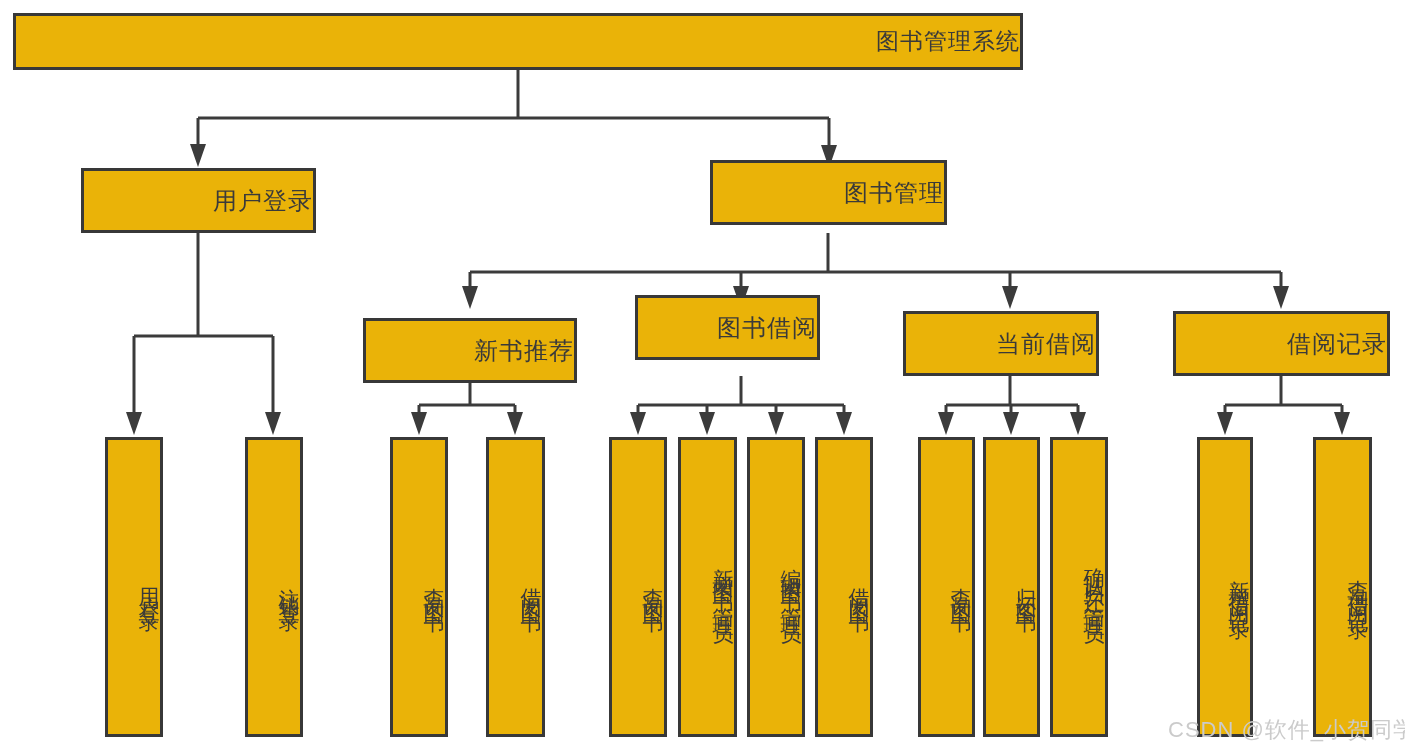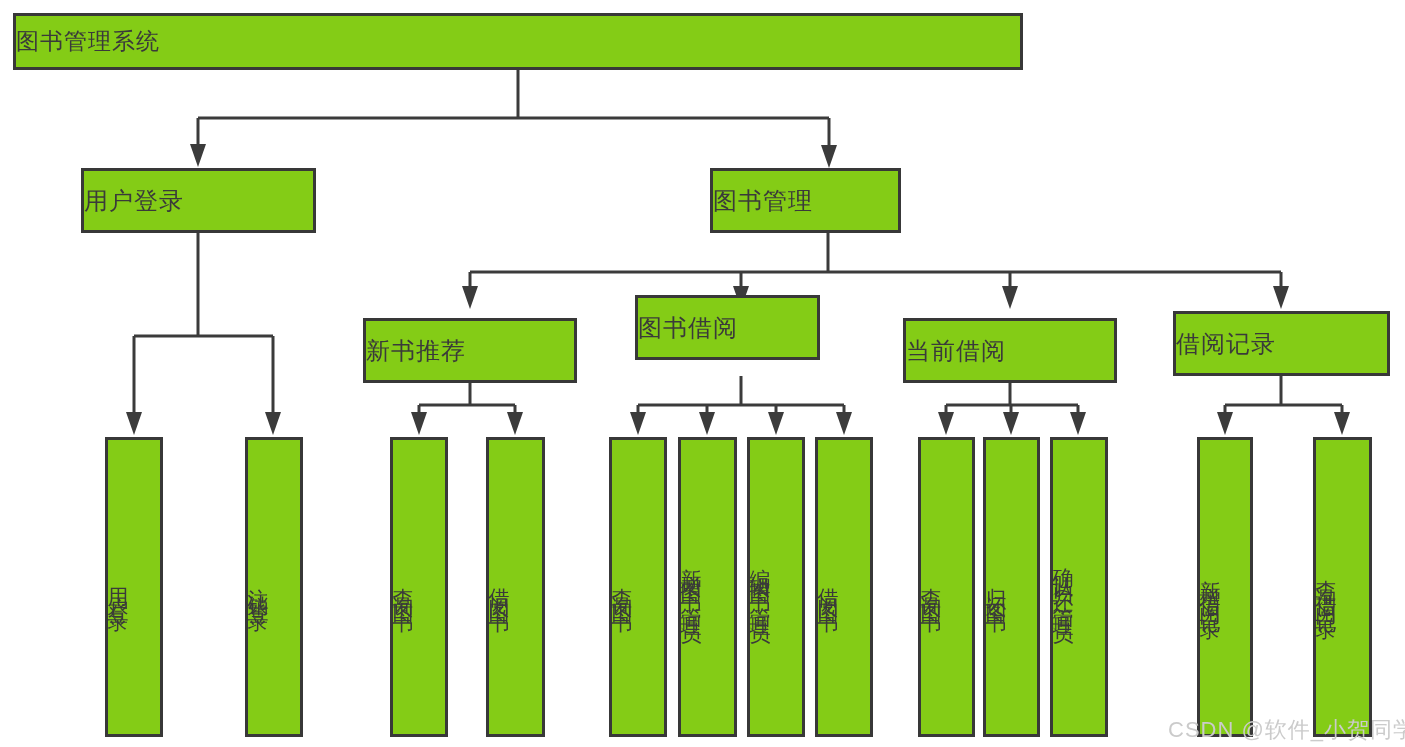--- a/index.html
+++ b/index.html
@@ -4,22 +4,22 @@
 <style>
   html,body{margin:0;padding:0;background:#ffffff;}
   .canvas{
     position:relative;width:1405px;height:747px;background:#ffffff;
     font-family:"Liberation Sans","DejaVu Sans",sans-serif;
     color:#3a3a3a;overflow:hidden;
   }
   .connectors{position:absolute;left:0;top:0;}
   .node{
     position:absolute;box-sizing:border-box;
-    border:3px solid #383838;background:#84cc16;
-    display:flex;align-items:center;justify-content:flex-start;
+    border:3px solid #383838;background:#eab308;
+    display:flex;align-items:center;justify-content:flex-end;
     font-size:24px;letter-spacing:1px;
   }
   .node.root-box{font-size:23px;}
   .leaf{top:437px;height:300px;font-size:21px;}
   .leaf .vlbl{
     writing-mode:vertical-rl;text-orientation:mixed;
     letter-spacing:8px;line-height:1;
   }
   .watermark{
     position:absolute;left:1168px;top:715px;
@@ -98,31 +98,31 @@
     </g>
   </svg>
 
   <div class="node root-box" style="left:13px;top:13px;width:1010px;height:57px">
     <span class="lbl">图书管理系统</span>
   </div>
 
   <div class="node" style="left:81px;top:168px;width:235px;height:65px">
     <span class="lbl">用户登录</span>
   </div>
-  <div class="node" style="left:710px;top:168px;width:191px;height:65px">
+  <div class="node" style="left:710px;top:160px;width:237px;height:65px">
     <span class="lbl">图书管理</span>
   </div>
 
   <div class="node" style="left:363px;top:318px;width:214px;height:65px">
     <span class="lbl">新书推荐</span>
   </div>
   <div class="node" style="left:635px;top:295px;width:185px;height:65px">
     <span class="lbl">图书借阅</span>
   </div>
-  <div class="node" style="left:903px;top:318px;width:214px;height:65px">
+  <div class="node" style="left:903px;top:311px;width:196px;height:65px">
     <span class="lbl">当前借阅</span>
   </div>
   <div class="node" style="left:1173px;top:311px;width:217px;height:65px">
     <span class="lbl">借阅记录</span>
   </div>
 
   <div class="node leaf" style="left:105px;width:58px">
     <span class="vlbl">用户登录</span>
   </div>
   <div class="node leaf" style="left:245px;width:58px">

